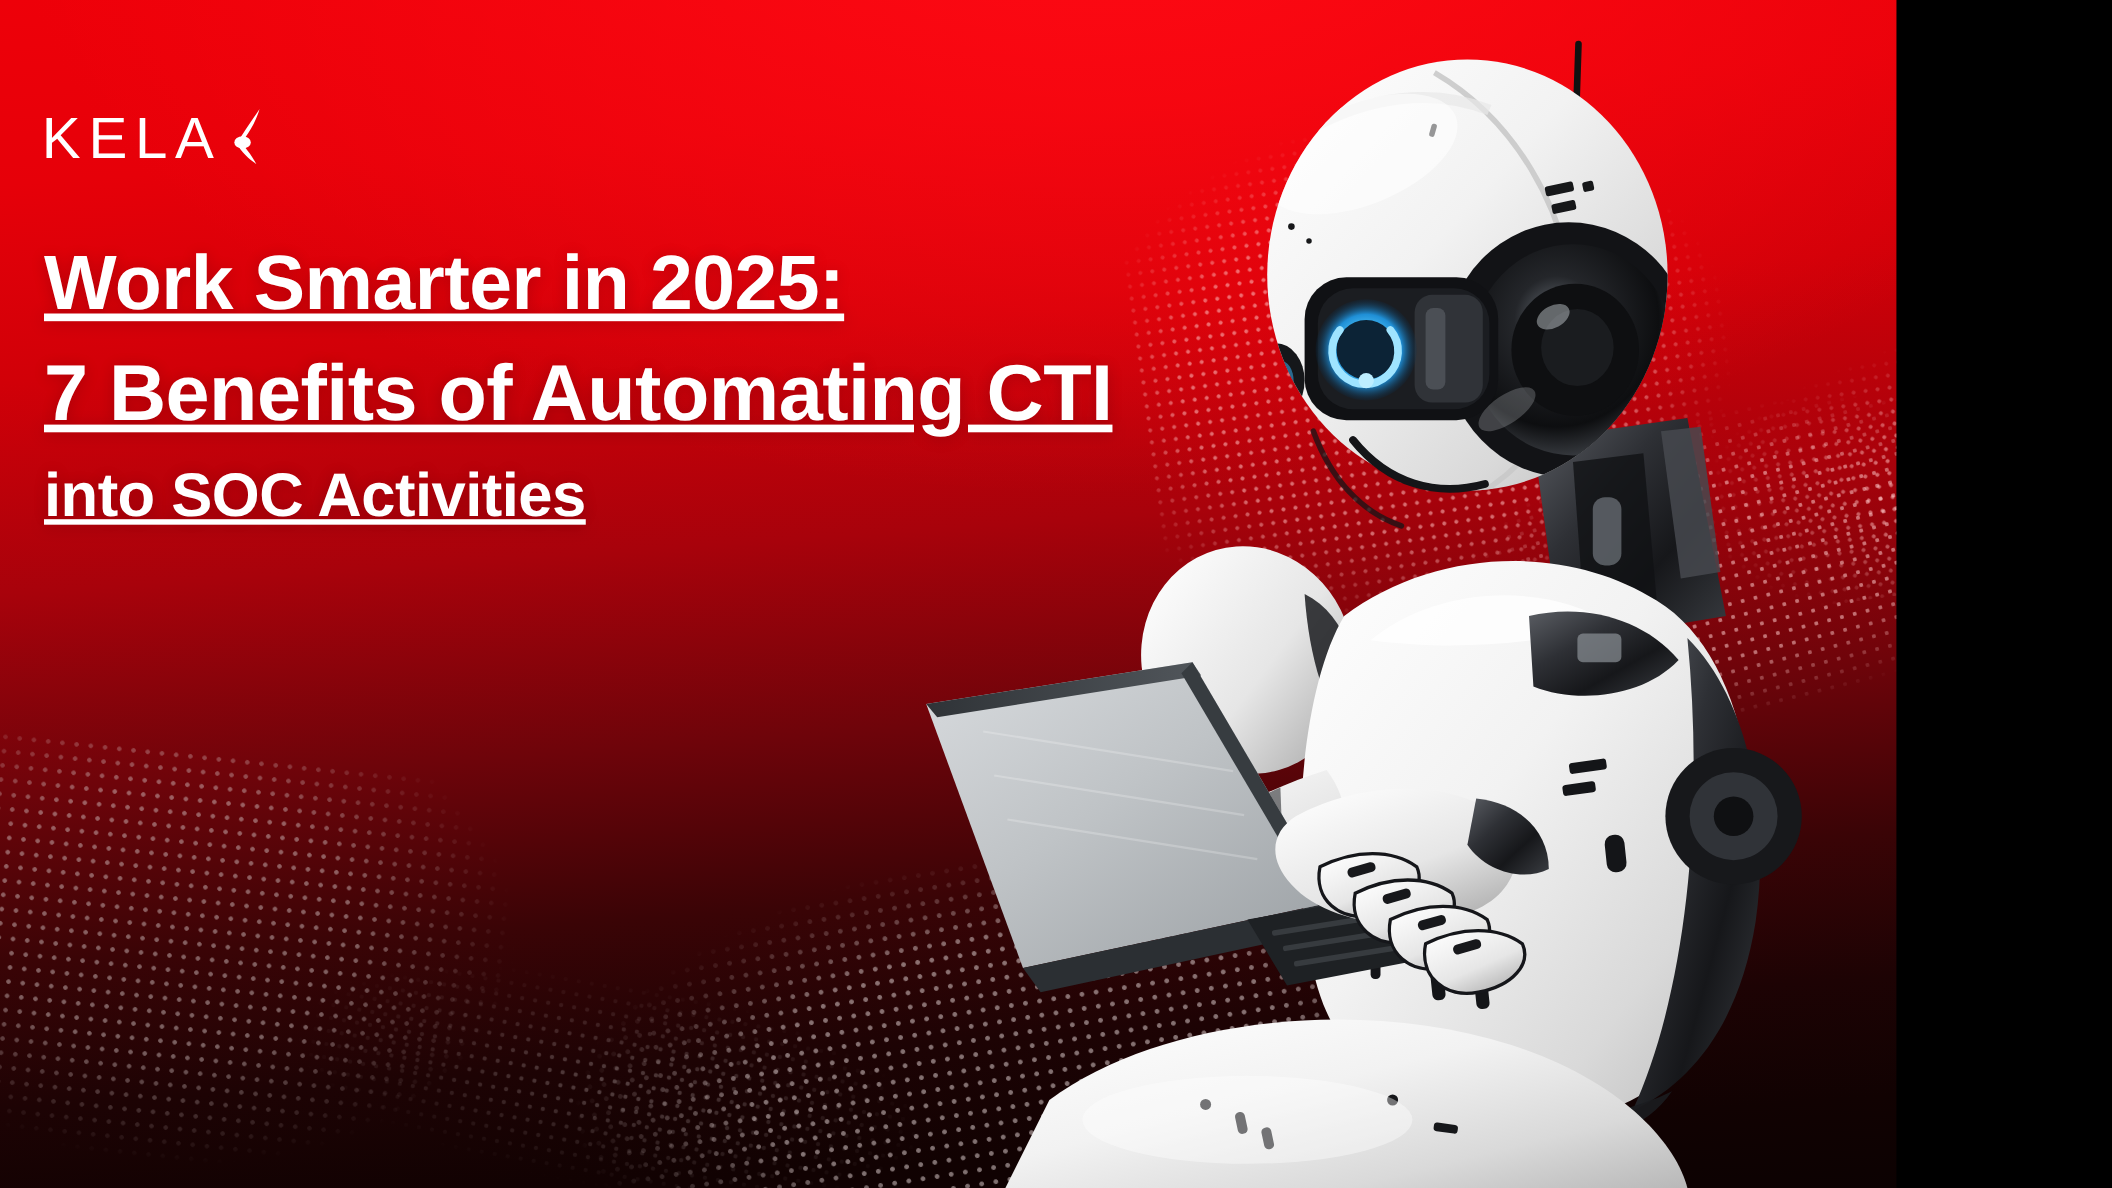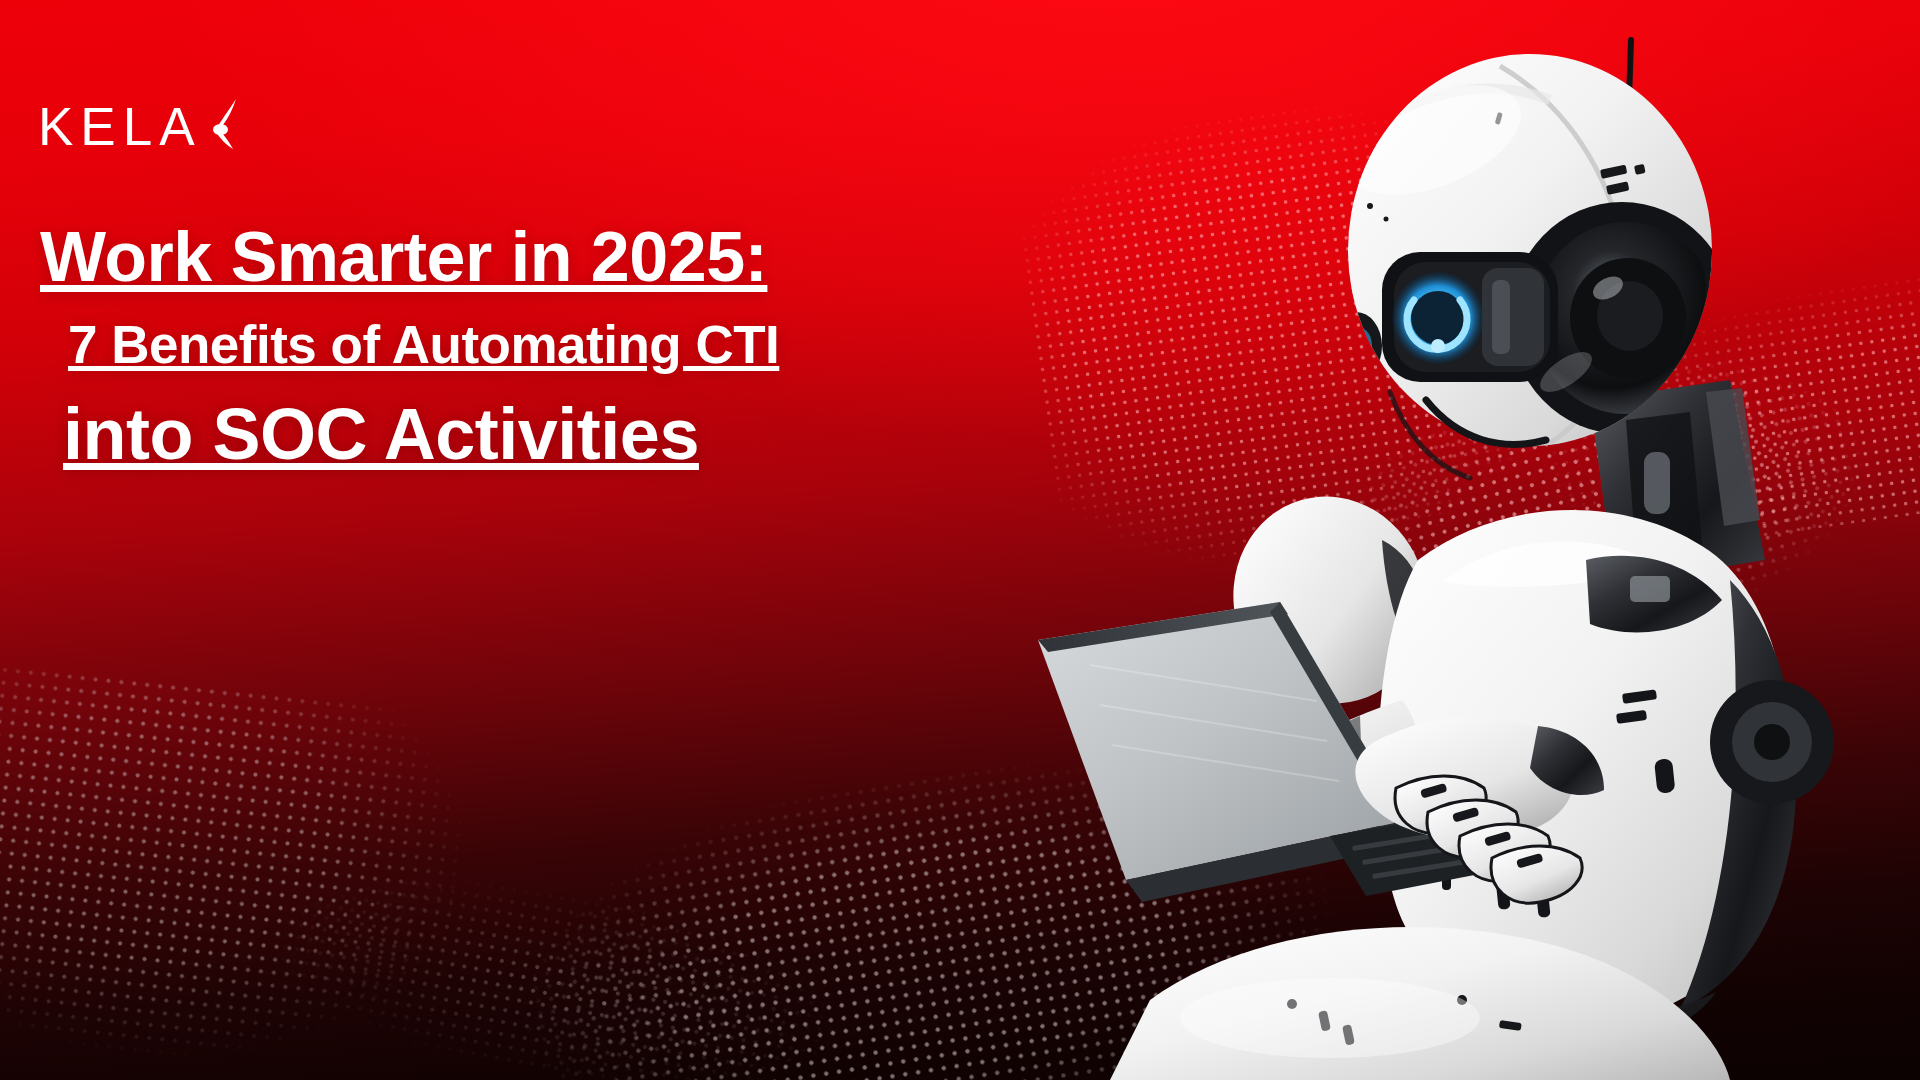--- a/index.html
+++ b/index.html
@@ -1,20 +1,20 @@
 <!DOCTYPE html>
 <html><head>
 <meta charset="utf-8">
 <style>
   * { margin:0; padding:0; box-sizing:border-box; }
   html,body { width:1920px; height:1080px; overflow:hidden; background:#000; }
 
   .banner{
     position:relative;
-    width:1920px; height:1080px;
+    width:1724px; height:1080px;
     overflow:hidden;
     font-family:"Liberation Sans", sans-serif;
     background:
       radial-gradient(ellipse 1600px 900px at 58% -10%, #ff0a14 0%, rgba(255,10,20,0) 62%),
       linear-gradient(176deg,
         #ee0009 0%,
         #e60009 14%,
         #d10008 29%,
         #a8020b 45%,
         #6e040a 60%,
@@ -110,22 +110,22 @@
     color:#ffffff;
     font-weight:700;
     font-size:74px;
     line-height:1.42;
     letter-spacing:-0.5px;
     text-shadow:0 2px 14px rgba(0,0,0,.18);
     max-width:1560px;
   }
   .headline .l{ display:block; white-space:nowrap;text-decoration:underline; }
   .headline .l1{ font-size:70px; }
-  .headline .l2{ font-size:53px;margin-left:28px; }
-  .headline .l3{ font-size:72px;margin-left:23px; }
+  .headline .l2{ font-size:72px; }
+  .headline .l3{ font-size:56px; }
 
   
   .robot-stage{
     position:absolute;
     right:-10px; bottom:0;
     width:900px; height:1080px;
     pointer-events:none;
   }
   .robot-stage svg{ position:absolute; right:0; bottom:0; }
 </style>

